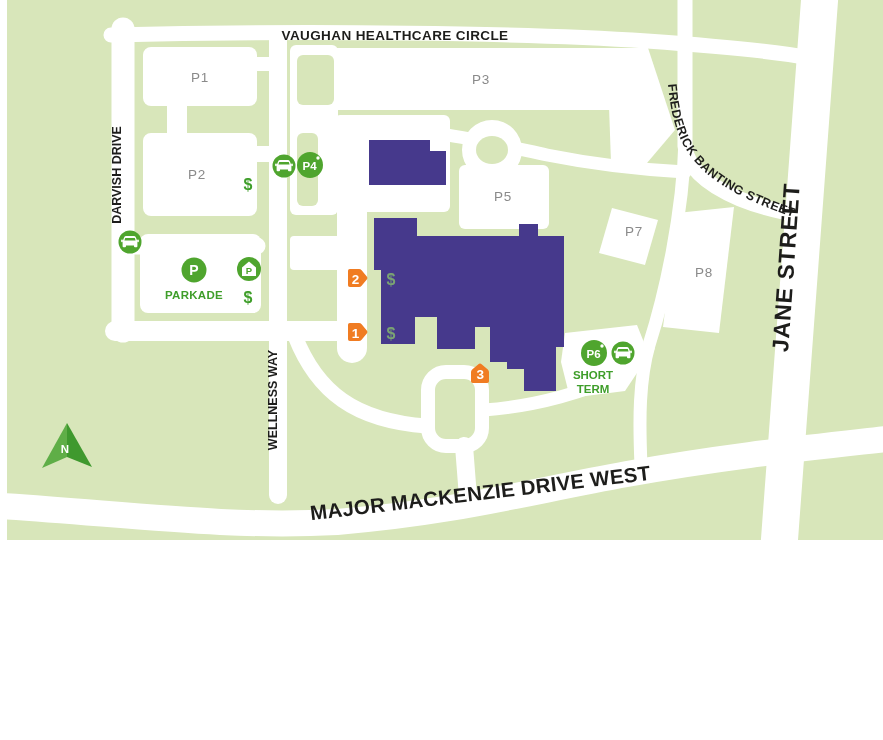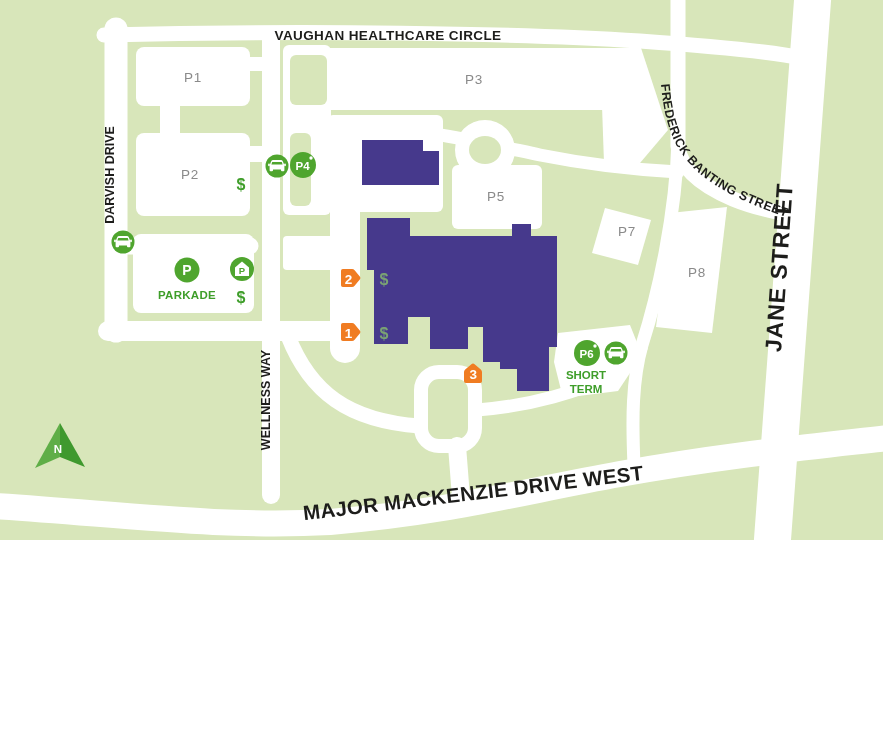--- a/index.html
+++ b/index.html
@@ -1,17 +1,17 @@
 <!DOCTYPE html>
 <html><head>
 <meta charset="utf-8">
 <style>
   html,body{margin:0;padding:0;}
   body{width:883px;height:740px;background:#ffffff;font-family:"Liberation Sans",sans-serif;position:relative;overflow:hidden;}
-  #map-wrap{position:absolute;top:0;left:0;width:812px;height:540px;}
+  #map-wrap{position:absolute;top:0;left:7px;width:812px;height:540px;}
   #legend{position:absolute;top:540px;left:0;width:883px;height:200px;background:#ffffff;}
   svg text{font-family:"Liberation Sans",sans-serif;}
   .roadlbl{fill:#1d1d1b;font-weight:bold;}
   .lotlbl{fill:#8a8a8a;font-size:13.5px;letter-spacing:.8px;}
   .greentxt{fill:#3f9e2a;font-weight:bold;}
 </style>
 </head>
 <body>
 
 <div id="map-wrap">

